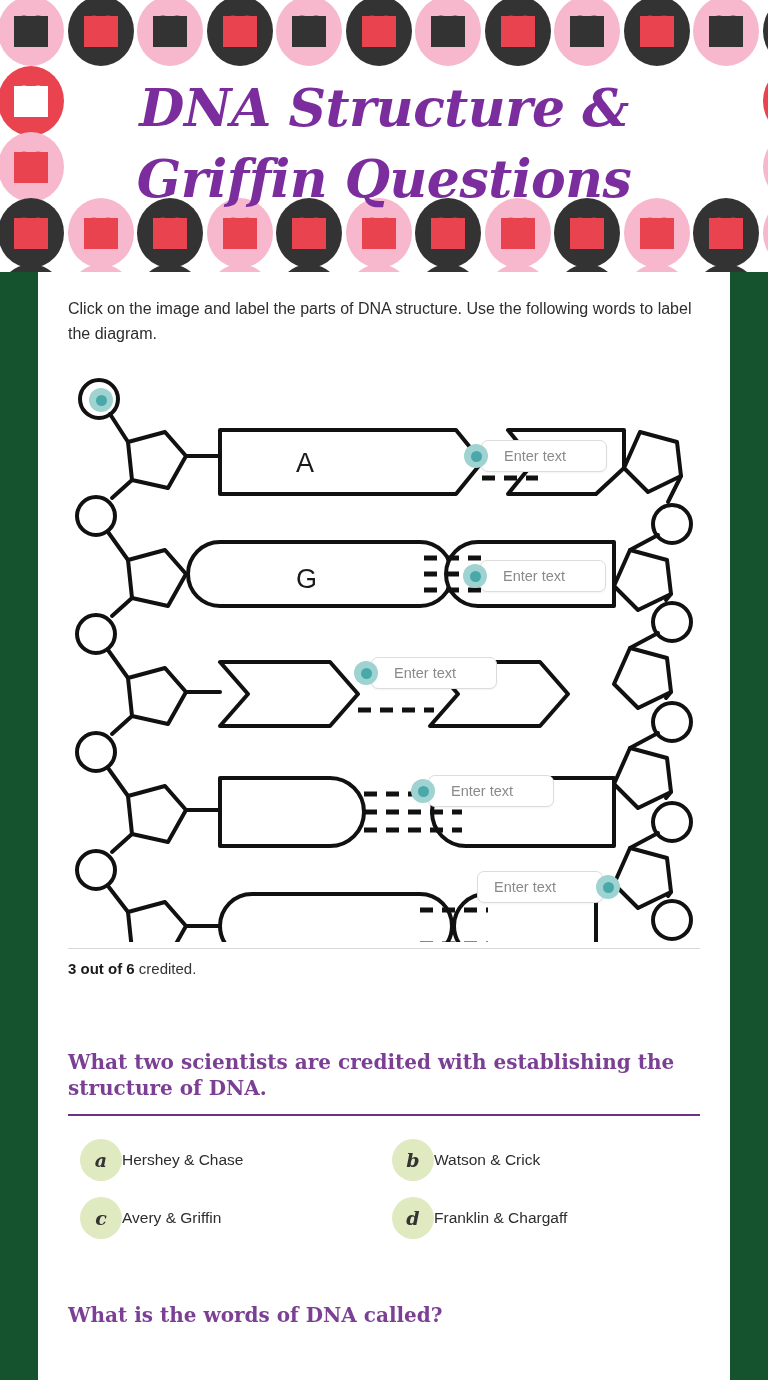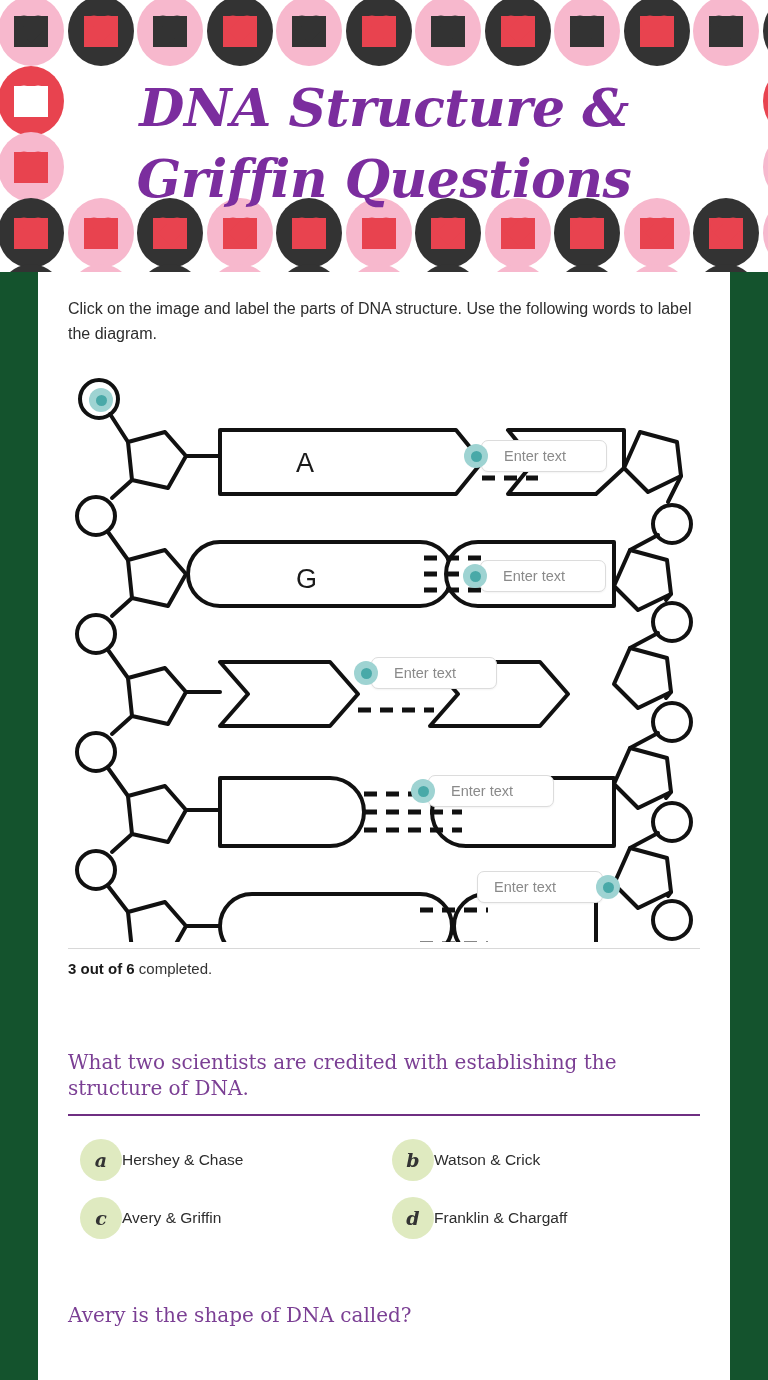--- a/index.html
+++ b/index.html
@@ -165,20 +165,21 @@
   }
   .progress-text b { font-weight: bold; color: #1a1a1a; }
 
   
   .question-block { margin-top: 72px; }
   .question-title {
     font-family: "DejaVu Serif", serif;
     font-size: 20px;
     line-height: 26px;
     color: #7b3f94;
+    font-weight: bold;
   }
   .question-rule {
     margin-top: 13px;
     width: 632px;
     height: 2px;
     background: #6f2f82;
   }
 
   .options-grid {
     margin-top: 22px;
@@ -447,21 +448,21 @@
         <div class="hotspot dot-right" style="left:409px; top:499px;">
           <span class="hot-dot">
               <i></i>
             </span>
           <span class="hot-input">Enter text</span>
         </div>
       </div>
 
       <div class="progress-rule"></div>
       <div class="progress-text">
-        <b>3 out of 6</b><span> completed.</span>
+        <b>3 out of 6</b><span> credited.</span>
       </div>
 
       <div class="question-block">
         <div class="question-title">What two scientists are credited with establishing the structure of DNA.</div>
         <div class="question-rule"></div>
 
         <div class="options-grid">
           <div class="option-row">
             <span class="option-badge">a</span>
             <span class="option-label">Hershey &amp; Chase</span>
@@ -475,19 +476,19 @@
             <span class="option-label">Avery &amp; Griffin</span>
           </div>
           <div class="option-row">
             <span class="option-badge">d</span>
             <span class="option-label">Franklin &amp; Chargaff</span>
           </div>
         </div>
       </div>
 
       <div class="question-block second">
-        <div class="question-title">Avery is the shape of DNA called?</div>
+        <div class="question-title">What is the words of DNA called?</div>
 
       </div>
 
     </div>
   </div>
 </div>
 
 </body></html>

